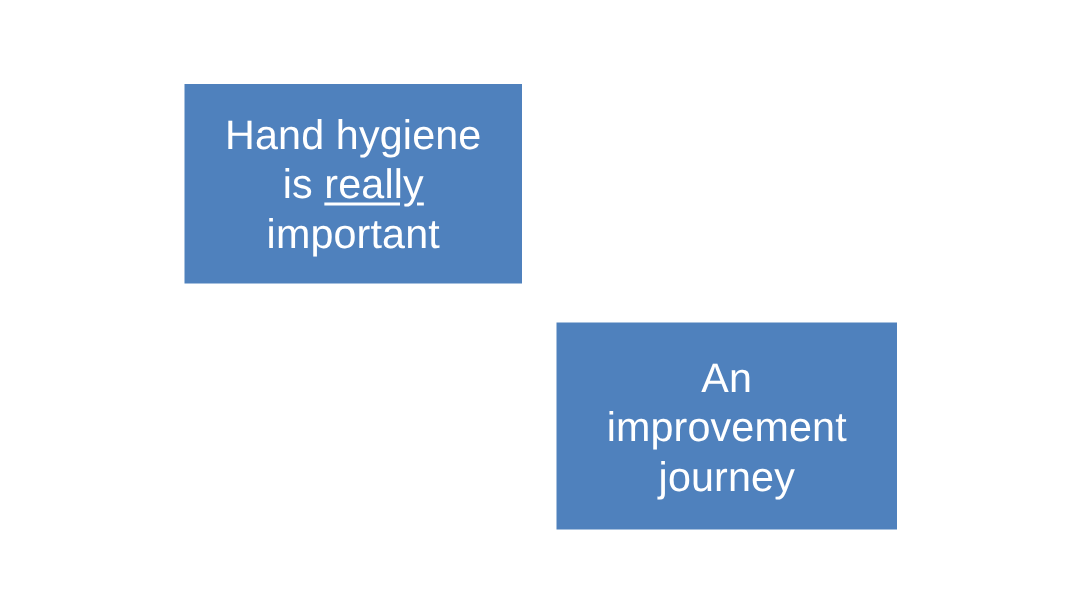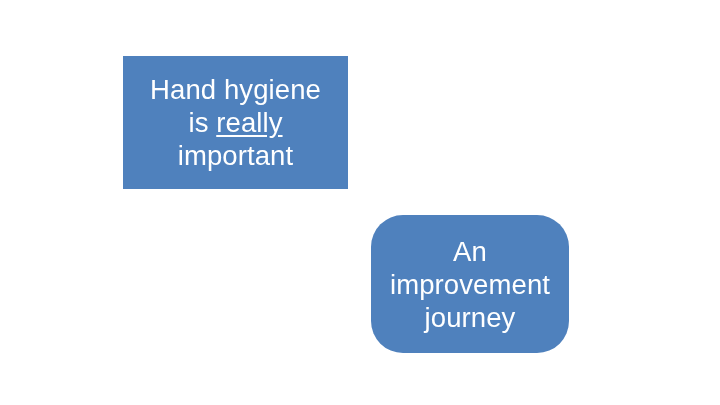--- a/index.html
+++ b/index.html
@@ -57,23 +57,22 @@
   }
   #tile-regulatory {
     left: 123px;
     top: 215px;
     width: 225px;
     height: 138px;
   }
   #tile-improvement {
     left: 371px;
     top: 215px;
-    width: 198px;
+    width: 227px;
     height: 138px;
-    border-radius: 32px;
   }
 </style>
 </head>
 <body style="background-color: rgb(255, 255, 255);">
 
 <div class="slide">
 
   <div class="tile" id="tile-hand-hygiene" style="background-color: rgb(79, 129, 189);">
     <div class="tile-text"><span>Hand hygiene</span>
 <span>is </span><u>really</u>

